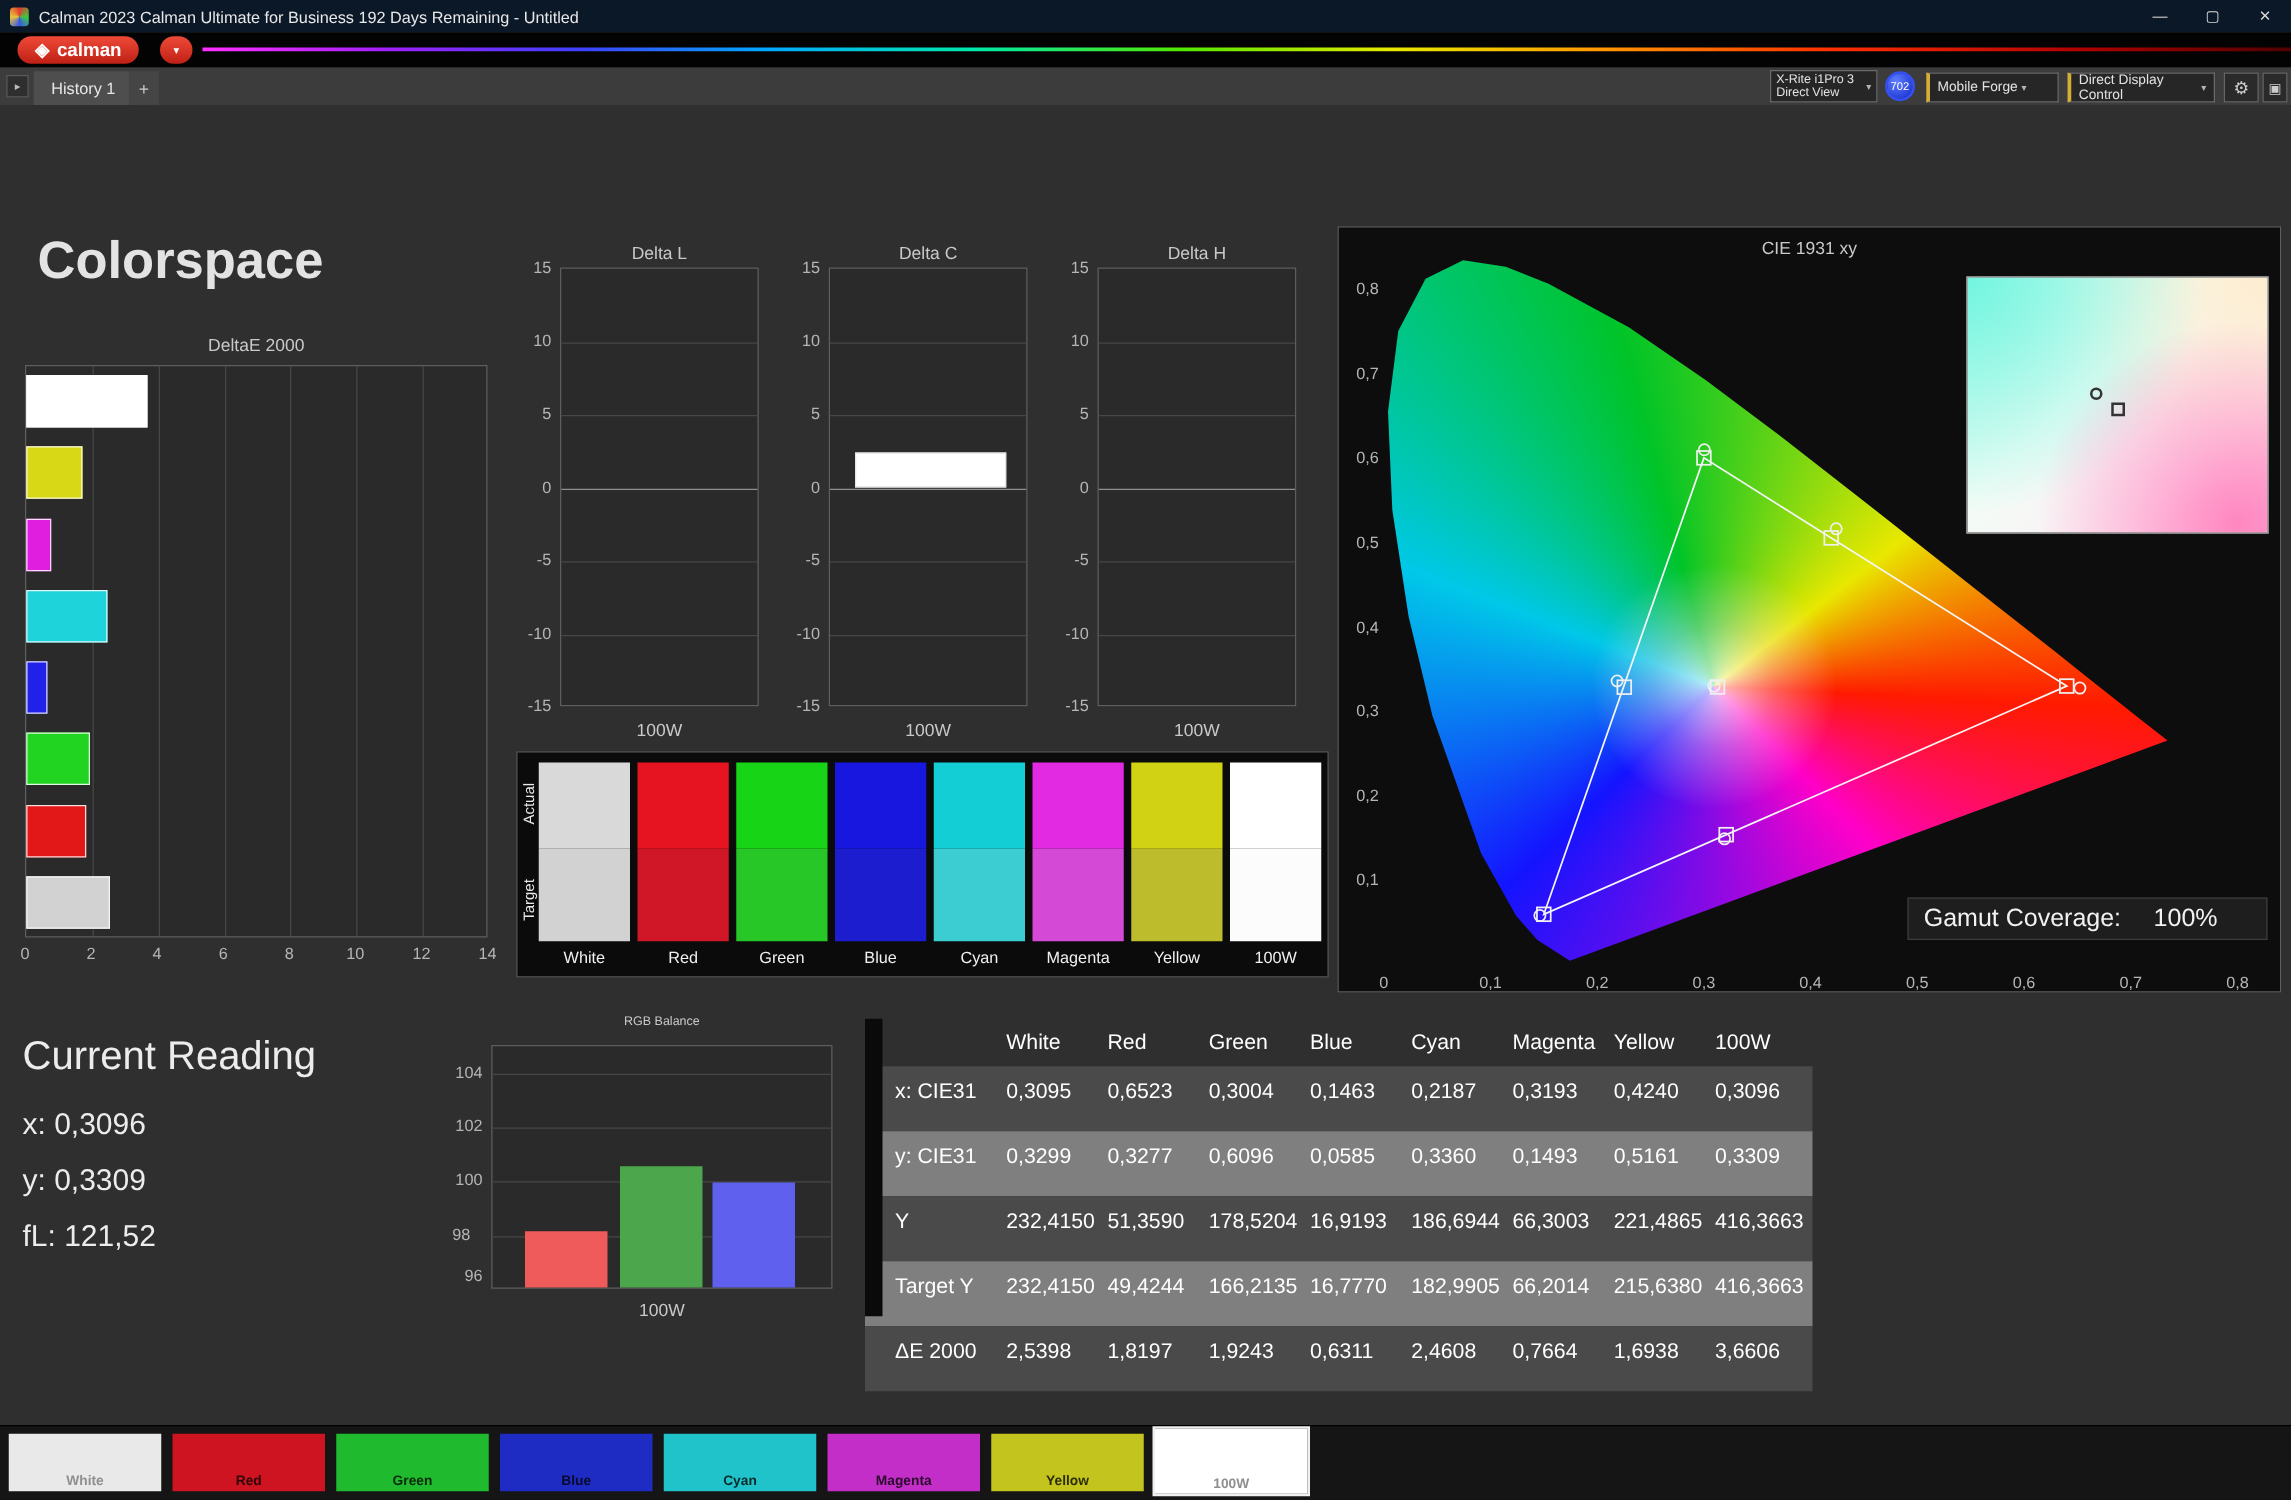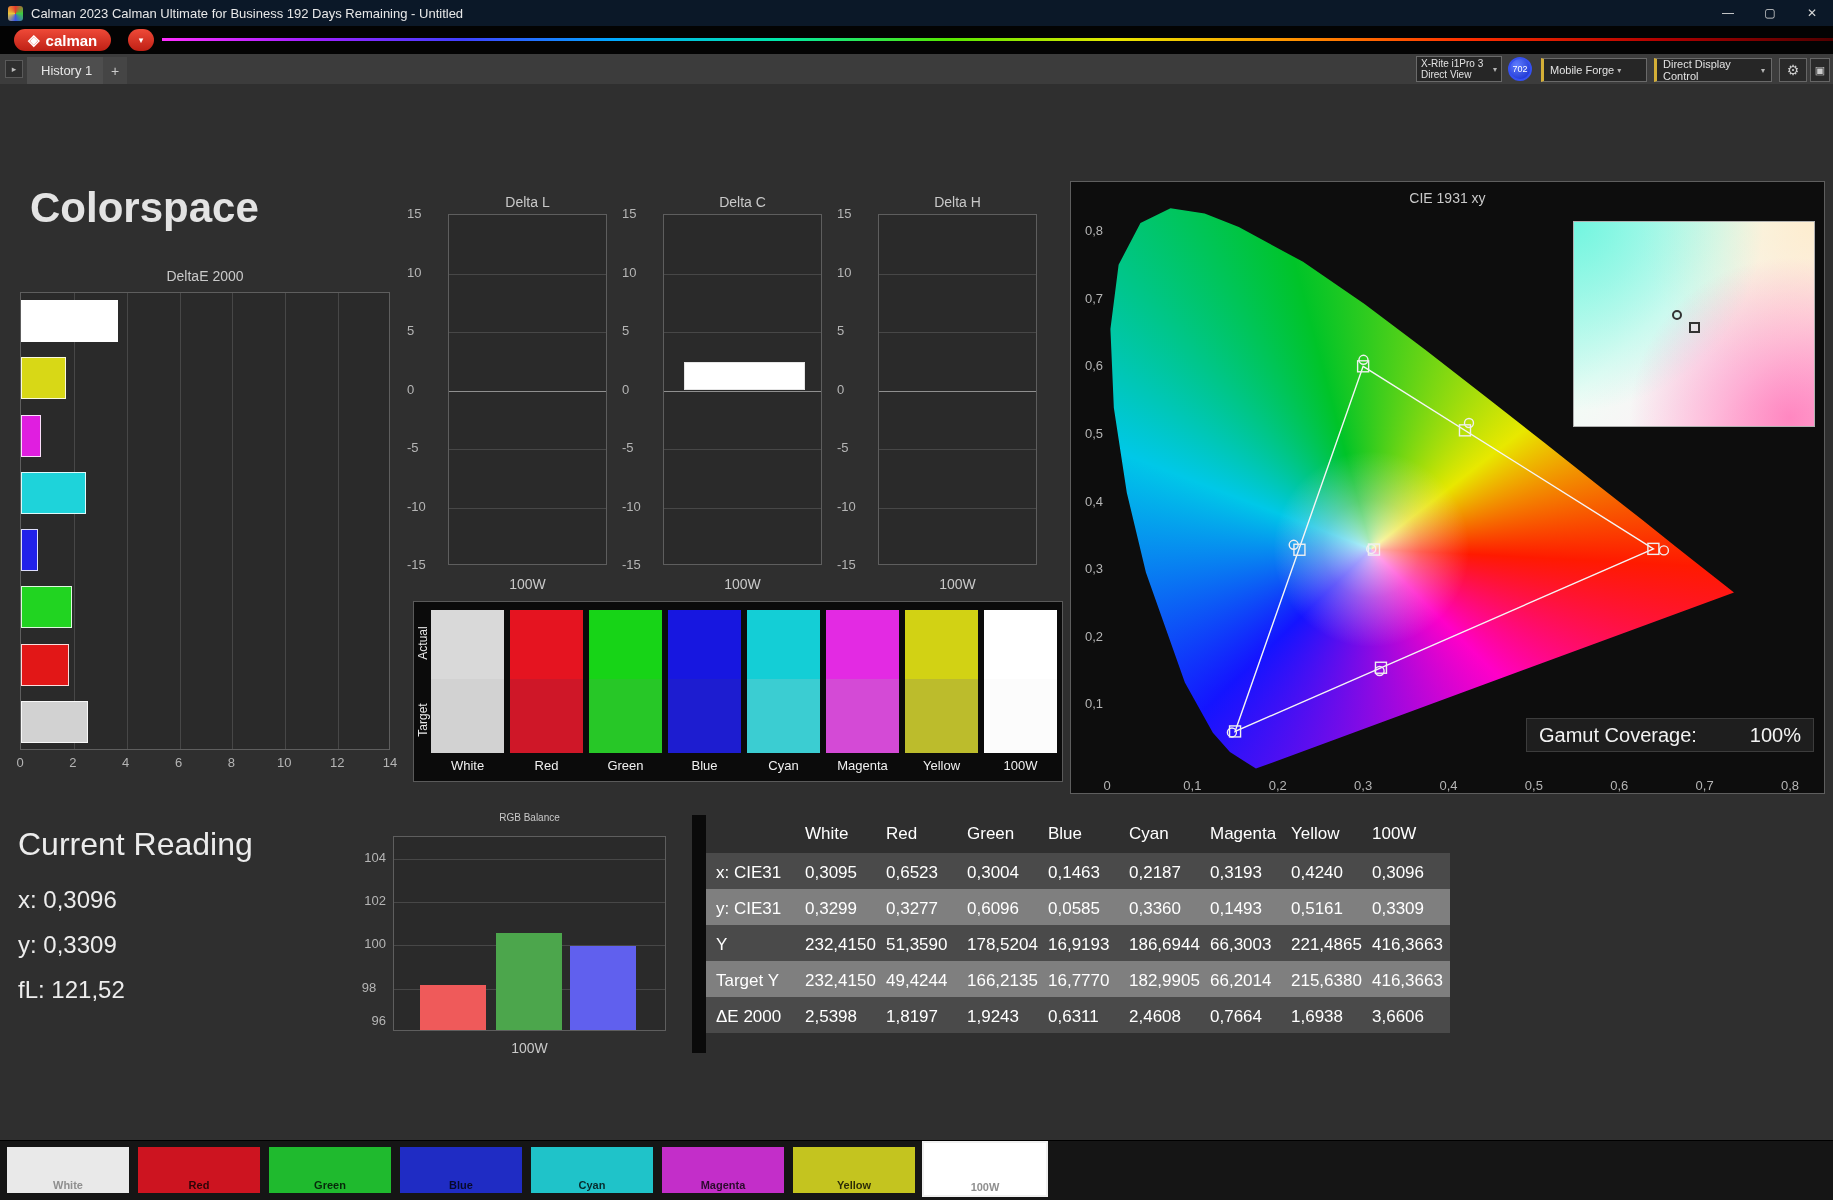--- a/index.html
+++ b/index.html
@@ -66,21 +66,21 @@
   #deltae-ticks{position:absolute;left:0;top:487px;width:370px;height:16px;}
   #deltae-ticks .xtick{position:absolute;width:20px;text-align:center;font-size:13px;color:#b5b5b5;}
   .hbar{position:absolute;left:0;height:42px;border:1px solid rgba(255,255,255,.85);}
 
   
   .dchart{position:absolute;width:210px;height:410px;}
   #deltaL{left:407px;top:194px;} #deltaC{left:622px;top:194px;} #deltaH{left:837px;top:194px;}
   .dtitle{position:absolute;left:41px;top:0;width:159px;text-align:center;font-size:14px;color:#c9c9c9;}
   .dplot{position:absolute;left:41px;top:20px;width:159px;height:351px;border:1px solid #5e5e5e;background:#2a2a2a;}
   .dxlabel{position:absolute;left:41px;top:382px;width:159px;text-align:center;font-size:14px;color:#c9c9c9;}
-  .ytick{position:absolute;left:0;width:34px;font-size:13px;color:#b5b5b5;}
+  .ytick{position:absolute;left:0;width:34px;text-align:right;font-size:13px;color:#b5b5b5;}
   .vbarwhite{position:absolute;left:20px;right:16px;background:#fdfdfd;border:1px solid #e5e5e5;}
 
   
   #swatchstrip{position:absolute;left:413px;top:601px;width:650px;height:181px;background:#0b0b0b;border:1px solid #5a5a5a;}
   .rotlab{position:absolute;width:70px;height:14px;text-align:center;font-size:12px;color:#e8e8e8;transform:rotate(-90deg);}
   #lab-actual{left:-26px;top:34px;} #lab-target{left:-26px;top:111px;}
   .patch{position:absolute;top:8px;width:73px;height:143px;}
   .phalf{height:48%;} .phalf2{height:52%;}
   .plab{position:absolute;top:156px;width:73px;text-align:center;font-size:13px;color:#f0f0f0;}
 
@@ -93,21 +93,21 @@
       46.6% 25.9%,55.5% 34.2%,64.1% 42.3%,71.9% 49.7%,78.4% 55.8%,83.2% 60.4%,86.4% 63.4%,
       88.5% 65.4%,91.8% 68.5%);
     background:
       radial-gradient(circle at 38.7% 60.9%, rgba(255,255,255,.75) 0%, rgba(255,230,240,.35) 9%, rgba(255,255,255,0) 18%),
       conic-gradient(from 0deg at 38.7% 60.9%, #33cc1e 0deg, #e8e800 52deg, #ff1a00 93deg,
         #ff00c8 135deg, #1414ff 226deg, #00c8e8 291deg, #00c428 345deg, #33cc1e 360deg);}
   #cie-svg{position:absolute;left:36px;top:20px;width:683px;height:570px;}
   .cxtick{position:absolute;width:28px;text-align:center;font-size:13px;color:#b5b5b5;}
   .cytick{position:absolute;left:2px;width:30px;text-align:right;font-size:13px;color:#b5b5b5;}
   #coverage{position:absolute;left:455px;top:536px;width:288px;height:34px;display:flex;align-items:center;
-            justify-content:space-between;gap:26px;padding:0 12px;font-size:20px;color:#f2f2f2;
+            justify-content:flex-start;gap:26px;padding:0 12px;font-size:20px;color:#f2f2f2;
             background:rgba(45,45,45,.55);border:1px solid #3c3c3c;}
   #cie-inset{position:absolute;left:502px;top:39px;width:242px;height:206px;border:1px solid #b0b0b0;
     background:
       radial-gradient(circle at 90% 96%, rgba(255,120,185,.85), rgba(255,120,185,0) 55%),
       radial-gradient(circle at 0% 0%, rgba(105,245,222,.9), rgba(105,245,222,0) 60%),
       radial-gradient(circle at 100% 0%, rgba(255,235,200,.85), rgba(255,235,200,0) 55%),
       linear-gradient(135deg,#c9fbee 0%,#f2fcf6 40%,#fdeff5 75%,#ffd3e8 100%);}
   #inset-circle{position:absolute;left:41%;top:43%;width:10px;height:10px;border:2px solid #333;border-radius:50%;}
   #inset-square{position:absolute;left:48%;top:49%;width:11px;height:11px;border:2px solid #333;}
 
@@ -119,21 +119,21 @@
   
   #rgbchart{position:absolute;left:352px;top:812px;width:330px;height:250px;}
   .rtitle{position:absolute;left:41px;top:0;width:273px;text-align:center;font-size:10px;color:#c9c9c9;}
   .rplot{position:absolute;left:41px;top:24px;width:273px;height:195px;border:1px solid #5e5e5e;background:#2a2a2a;}
   .rytick{position:absolute;left:0;width:34px;text-align:right;font-size:13px;color:#b5b5b5;}
   .rxlabel{position:absolute;left:41px;top:228px;width:273px;text-align:center;font-size:14px;color:#c9c9c9;}
   .rbar{position:absolute;bottom:0;width:66px;}
 
   
   #reading-table{position:absolute;left:692px;top:815px;width:758px;}
-  .trow{display:flex;height:36px;line-height:40px;}
+  .trow{display:flex;height:52px;line-height:40px;}
   .thead{height:38px;line-height:38px;}
   .tcell{width:81px;color:#fff;font-size:17px;padding-left:3px;overflow:hidden;white-space:nowrap;}
   .tlabel{width:110px;padding-left:24px;}
   .r-dark{background:#4a4a4a;} .r-light{background:#7f7f7f;}
   .tstrip{position:absolute;left:0;top:0;width:14px;height:238px;background:#0a0a0a;}
 
   
   #bottombar{position:absolute;left:0;top:1140px;width:1833px;height:60px;background:#151515;border-top:1px solid #000;}
   .bpatch{position:absolute;top:6px;width:122px;height:46px;cursor:pointer;}
   .bpatch.sel{top:2px;height:52px;outline:2px solid #f0f0f0;z-index:2;}

